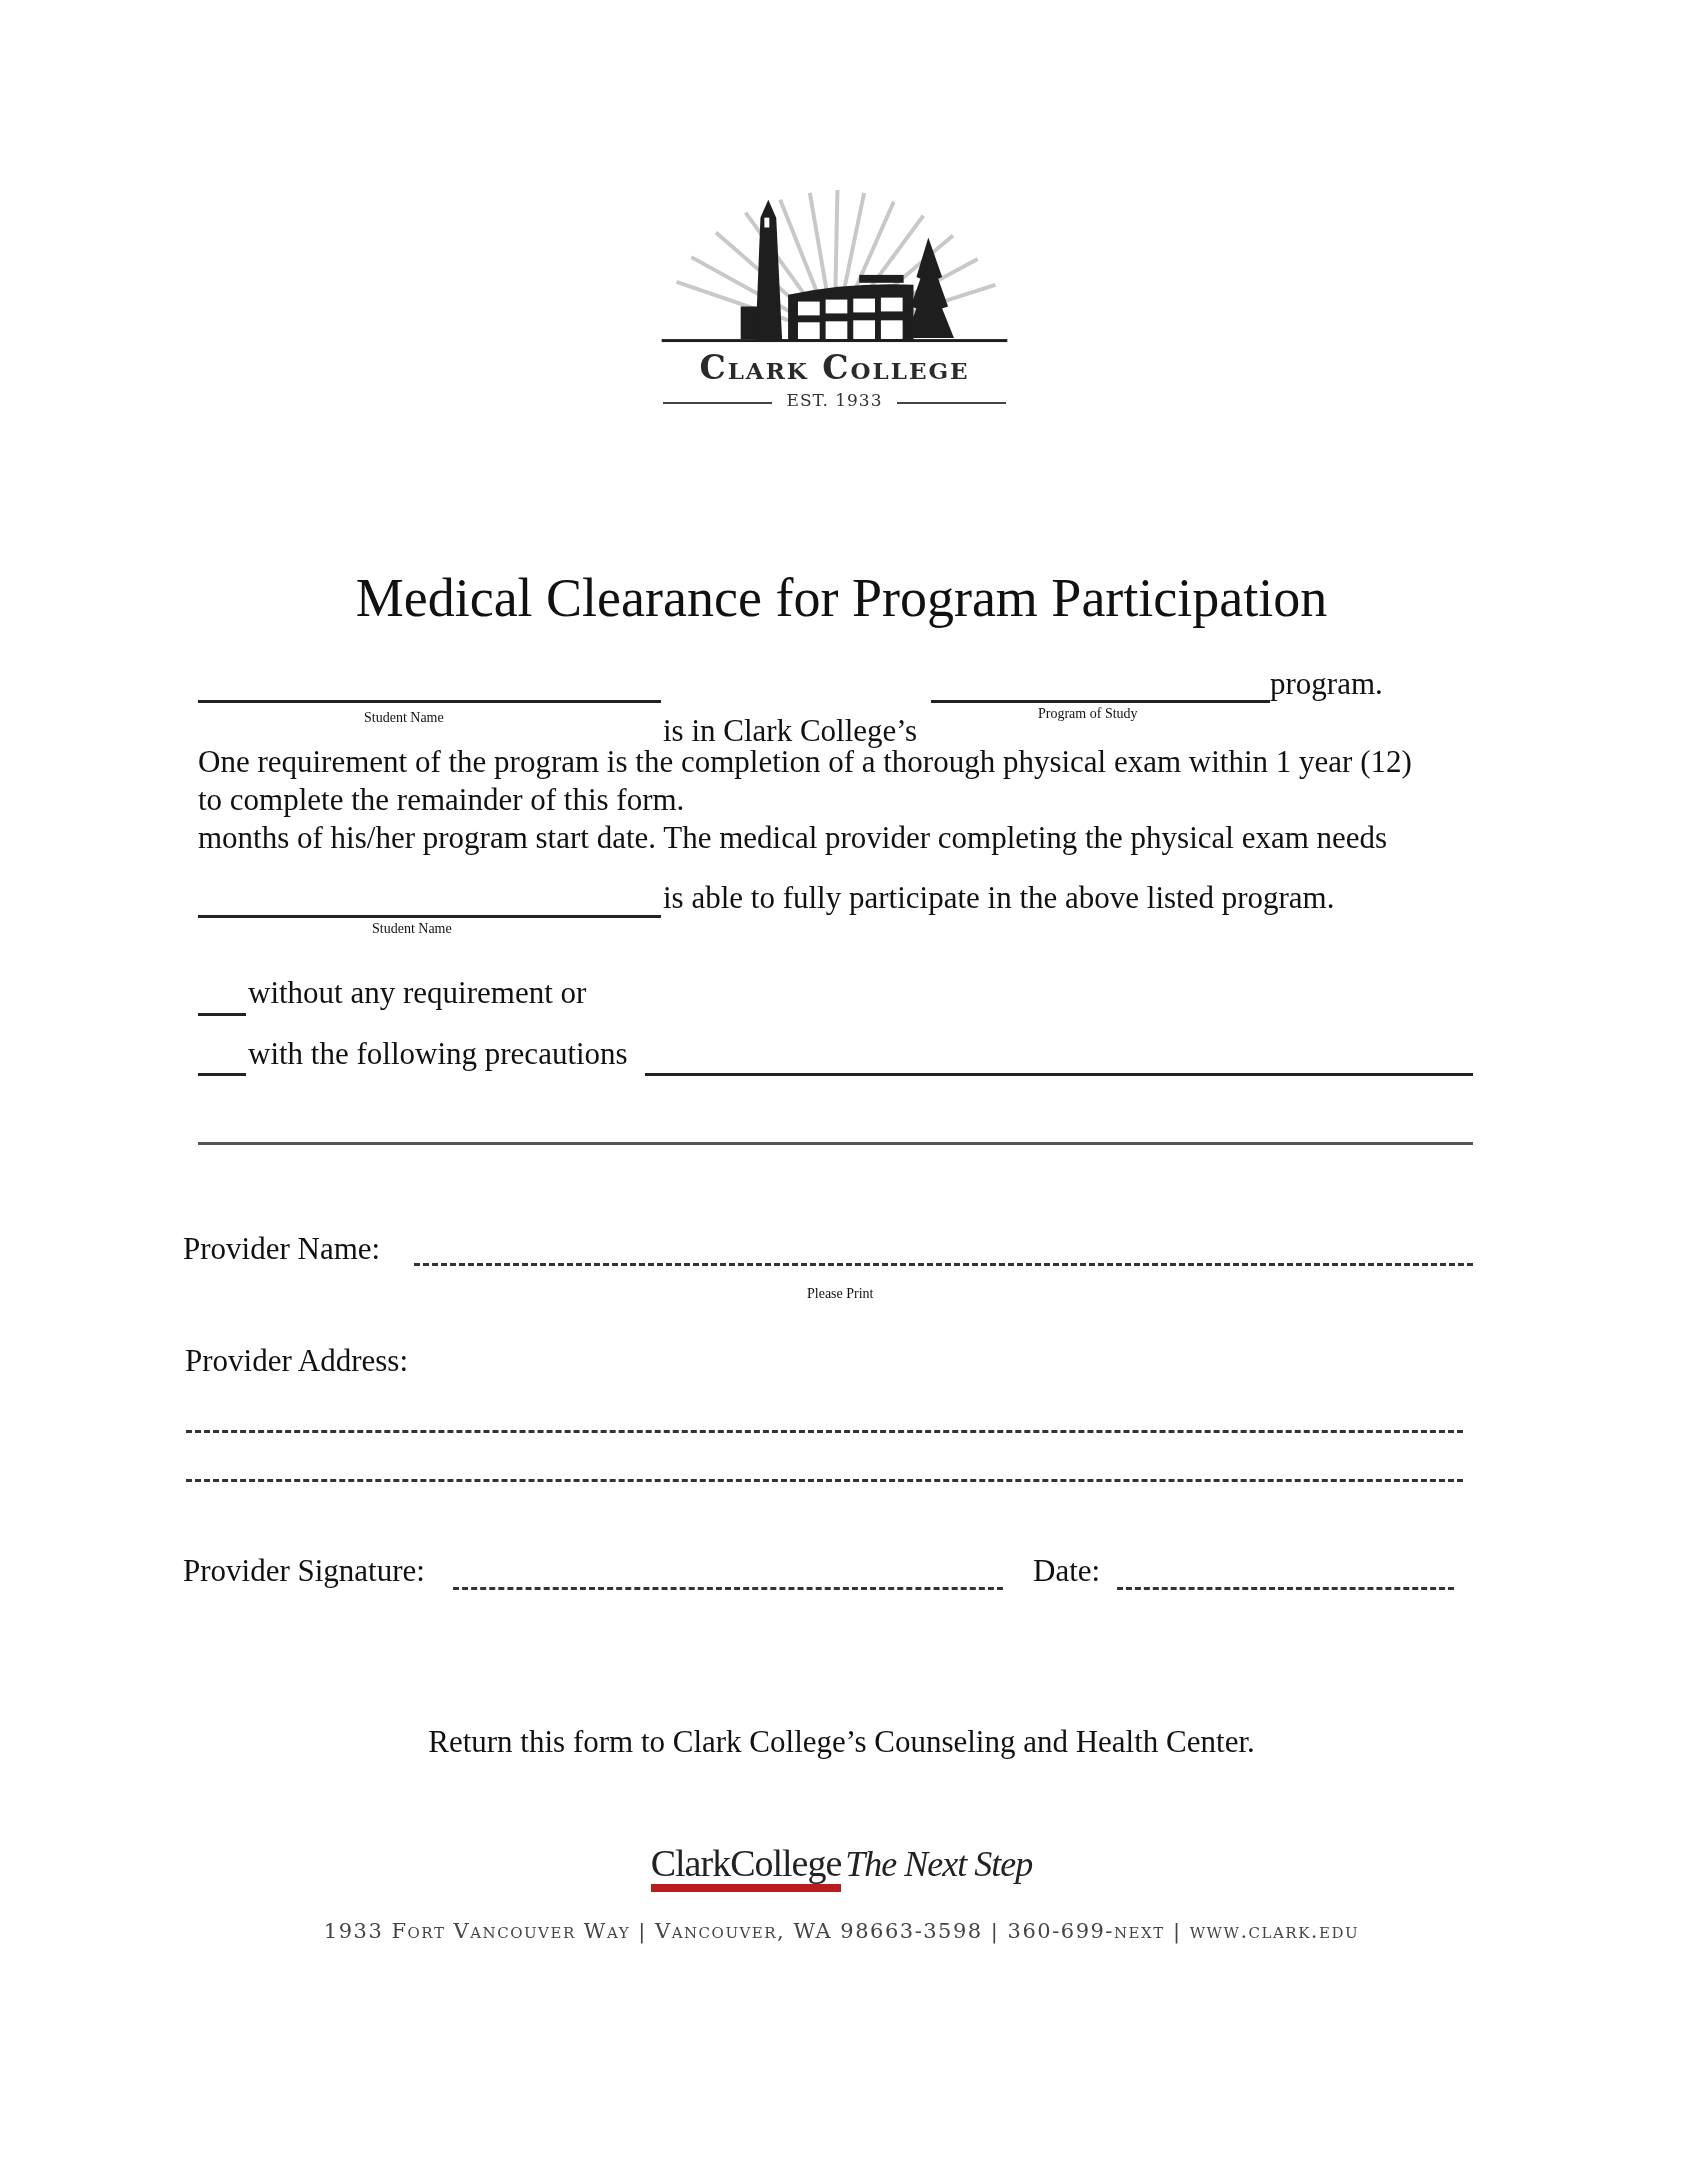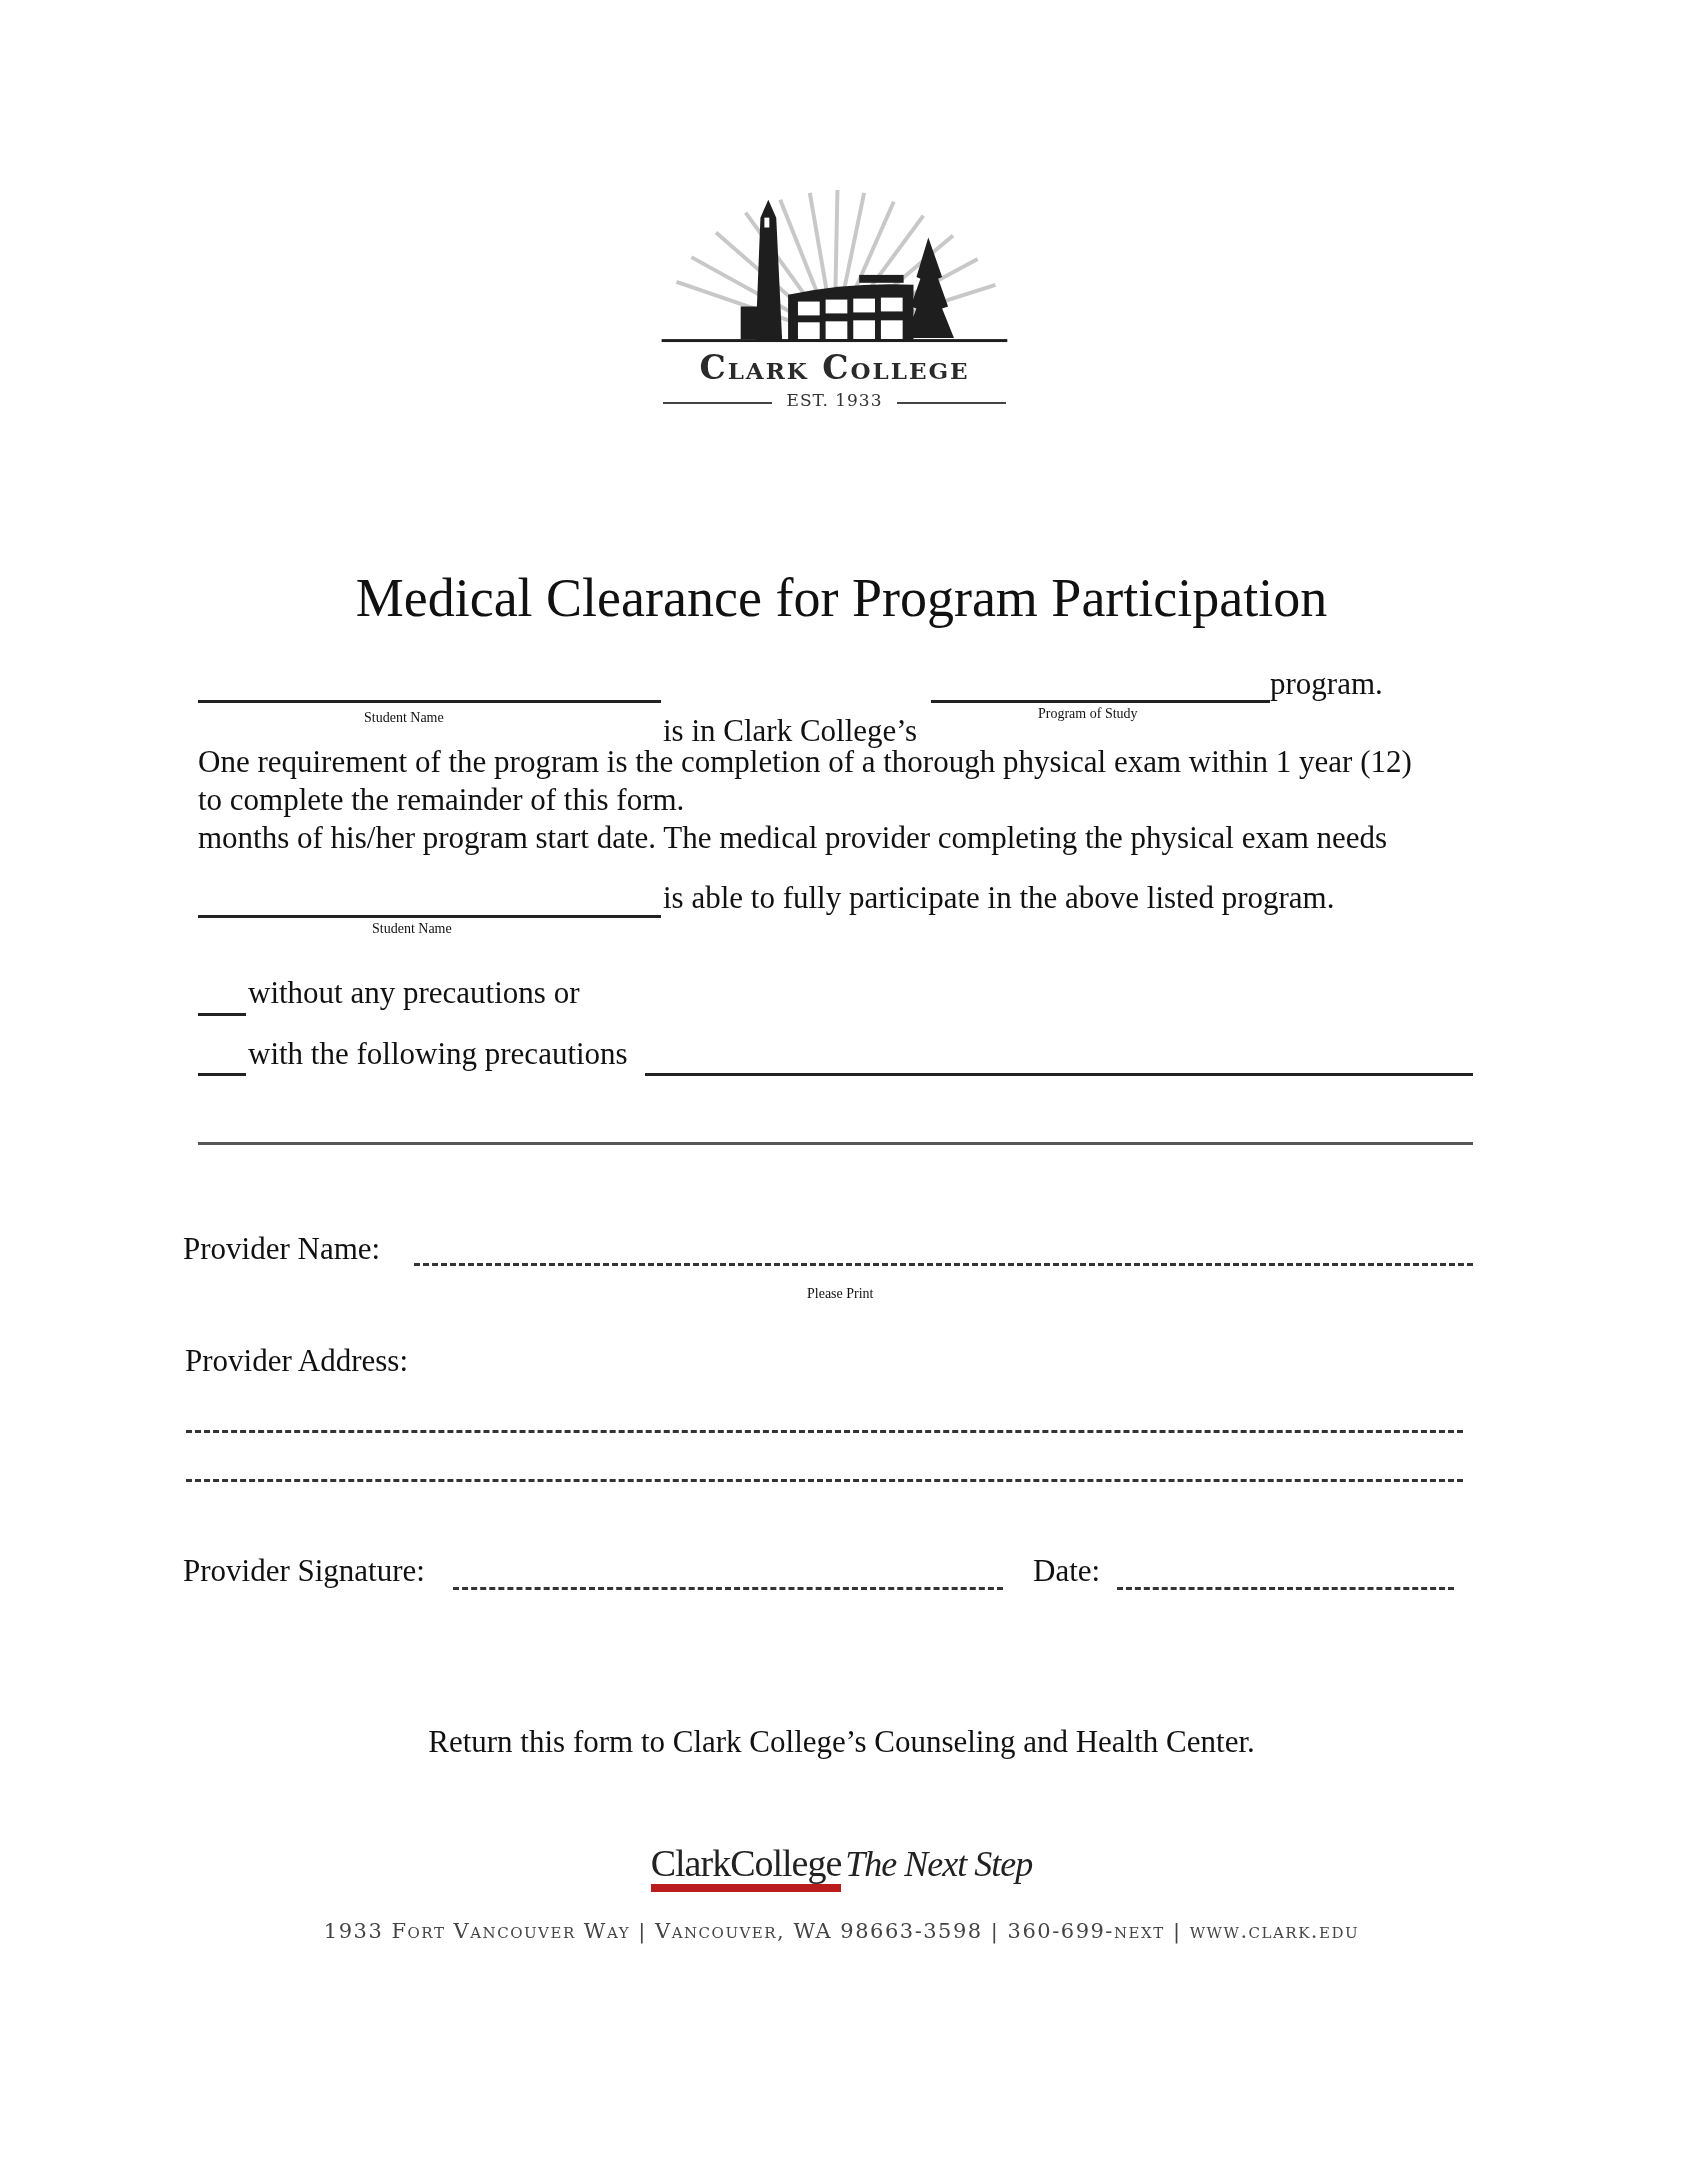--- a/index.html
+++ b/index.html
@@ -77,21 +77,21 @@
   <div>One requirement of the program is the completion of a thorough physical exam within 1 year (12)</div>
   <div>to complete the remainder of this form.</div>
   <div>months of his/her program start date.  The medical provider completing the physical exam needs</div>
 </div>
 
 <div class="line" style="left:198px;top:915px;width:463px;"></div>
 <div class="abs body-text" style="left:663px;top:879px;">is able to fully participate in the above listed program.</div>
 <div class="abs small-label" style="left:372px;top:921px;">Student Name</div>
 
 <div class="line" style="left:198px;top:1013px;width:48px;"></div>
-<div class="abs body-text" style="left:248px;top:974px;">without any precautions or</div>
+<div class="abs body-text" style="left:248px;top:974px;">without any requirement or</div>
 <div class="line" style="left:198px;top:1073px;width:48px;"></div>
 <div class="abs body-text" style="left:248px;top:1035px;">with the following precautions</div>
 <div class="line" style="left:645px;top:1073px;width:828px;"></div>
 <div class="line" style="left:198px;top:1142px;width:1275px;background:#555;"></div>
 
 <div class="abs body-text" style="left:183px;top:1230px;">Provider Name:</div>
 <div class="dashline" style="left:414px;top:1263px;width:1059px;"></div>
 <div class="abs small-label" style="left:807px;top:1286px;">Please Print</div>
 
 <div class="abs body-text" style="left:185px;top:1342px;">Provider Address:</div>

